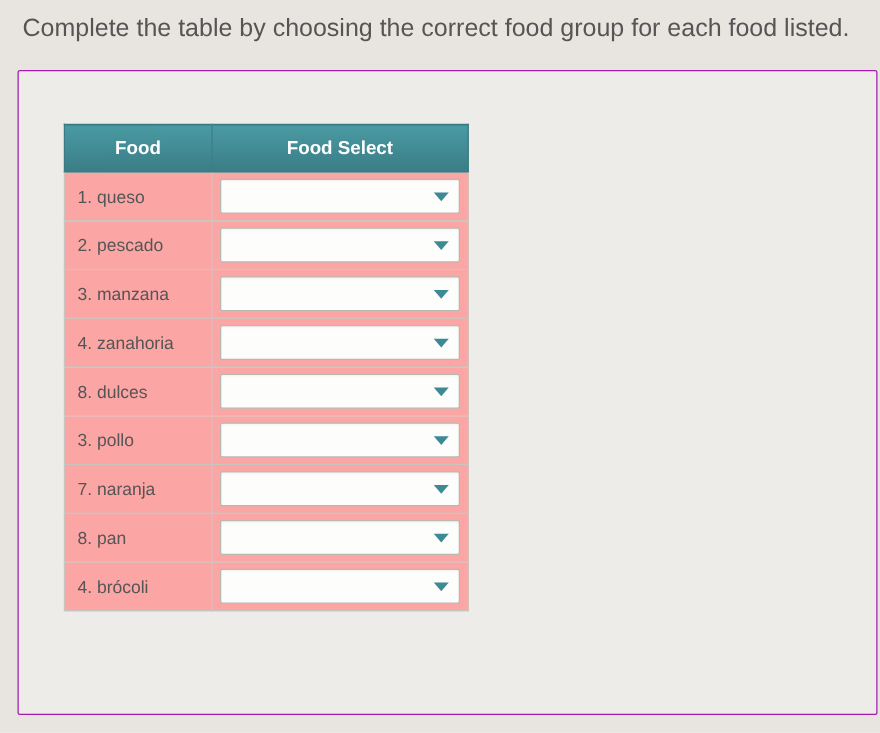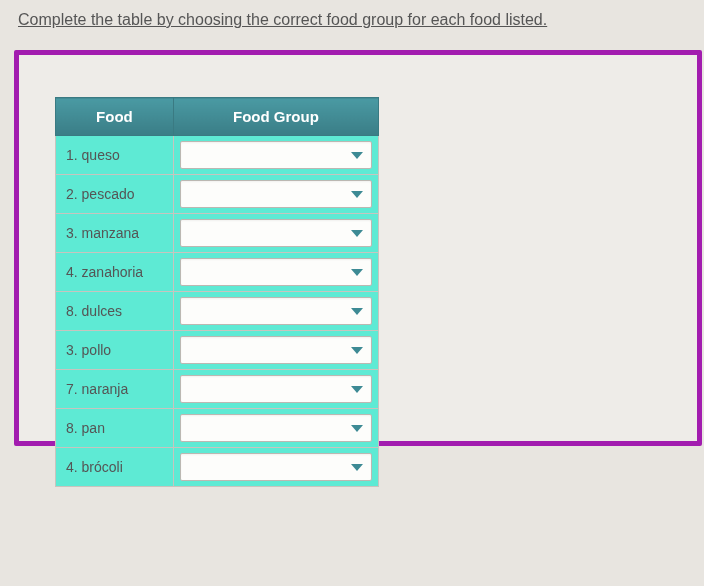--- a/index.html
+++ b/index.html
@@ -13,33 +13,32 @@
       width: 704px;
       height: 586px;
       overflow: hidden;
       padding: 0;
     }
     .instructions {
       padding: 8px 18px 0 18px;
       color: #4a4a4a;
     }
     .instructions p {
-      font-size: 16px;
+      font-size: 20px;
       line-height: 1.5;
       margin-bottom: 14px;
       color: #555;
-      text-decoration: underline;
     }
     .panel {
       margin: 18px 2px 0 14px;
       background: #eeece8;
-      border: 5px solid #a21caf;
+      border: 1px solid #a21caf;
       border-radius: 2px;
       padding: 42px 0 0 36px;
-      height: 396px;
+      height: 516px;
       position: relative;
     }
     .food-table {
       border-collapse: collapse;
       width: 324px;
       background: #f5f4f1;
     }
     .food-table th {
       background: #3d8a94;
       background: linear-gradient(180deg, #4a9aa3 0%, #3a7d86 100%);
@@ -54,21 +53,21 @@
       width: 118px;
     }
     .food-table th:last-child {
       width: 206px;
     }
     .food-table td {
       border: 1px solid #c8c4be;
       padding: 8px 10px;
       font-size: 14px;
       color: #555;
-      background: #5eead4;
+      background: #fca5a5;
       height: 39px;
     }
     .food-table td.food-cell {
       text-align: left;
       padding-left: 10px;
     }
     .food-table td.group-cell {
       padding: 4px 6px;
     }
     .dropdown {
@@ -102,21 +101,21 @@
 
 <div class="instructions">
   <p>Complete the table by choosing the correct food group for each food listed.</p>
 </div>
 
 <div class="panel">
   <table class="food-table">
     <thead>
       <tr>
         <th>Food</th>
-        <th>Food Group</th>
+        <th>Food Select</th>
       </tr>
     </thead>
     <tbody>
       <tr>
         <td class="food-cell">1. queso</td>
         <td class="group-cell">
           <div class="dropdown">
             <span class="dropdown-value"></span>
             <span class="dropdown-caret"></span>
           </div>

